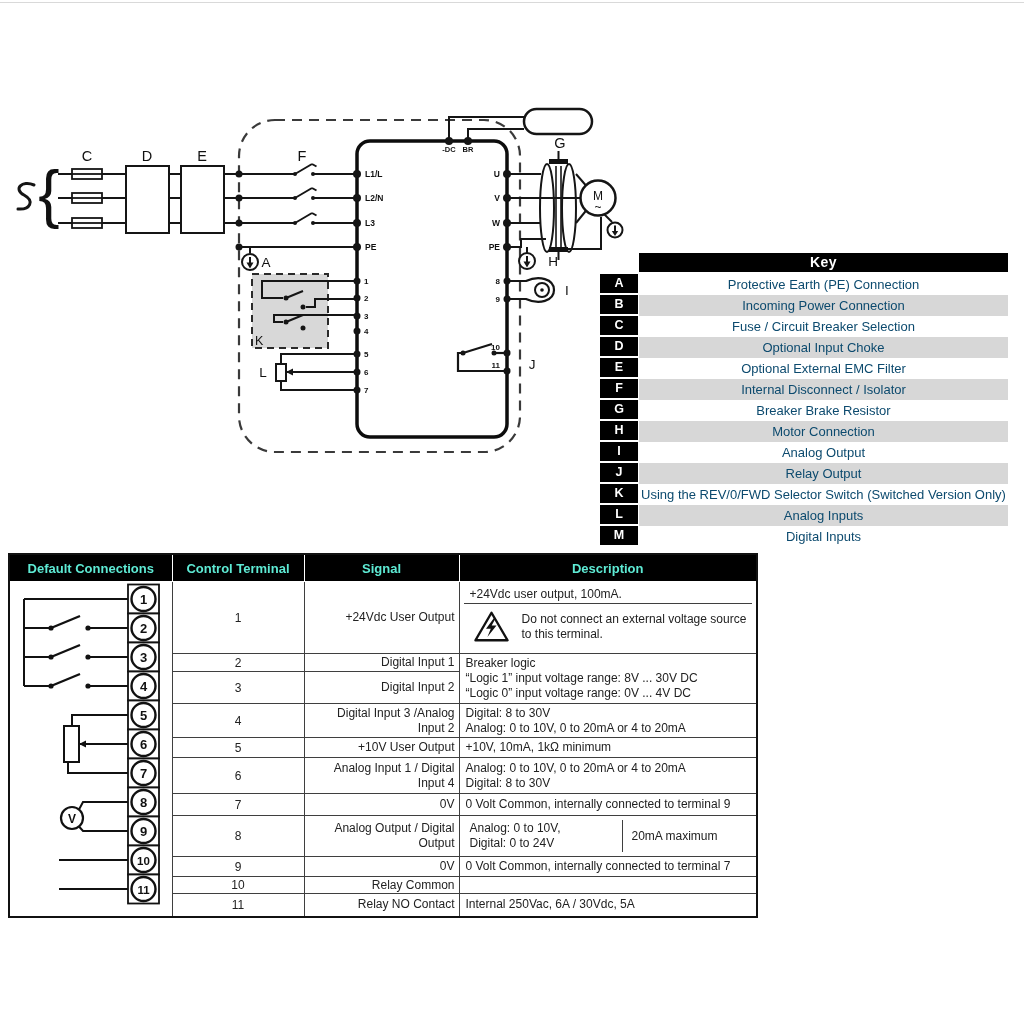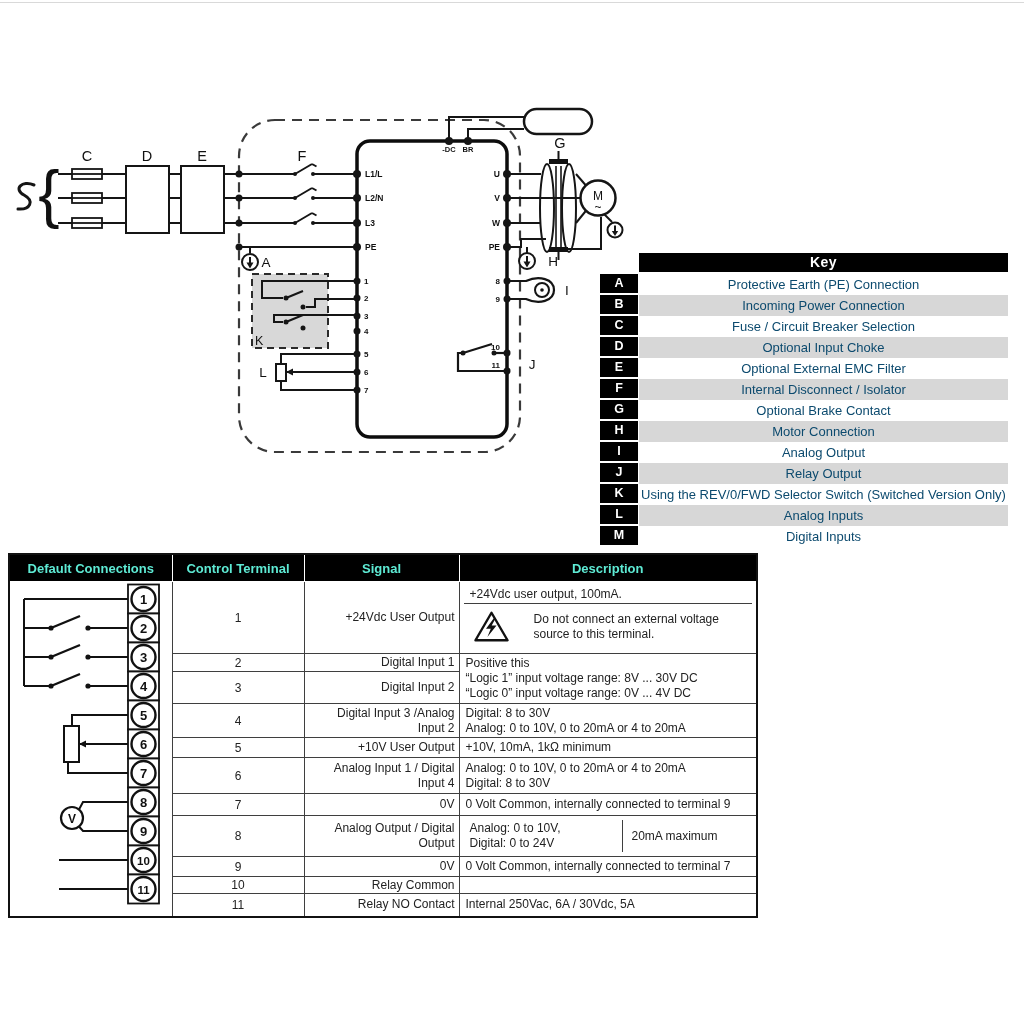--- a/index.html
+++ b/index.html
@@ -27,21 +27,21 @@
   #terminal-table{position:absolute;left:8px;top:553px;}
   table{border-collapse:collapse;table-layout:fixed;width:748px;border:2px solid #111;}
   th{background:#000;color:#5eead4;font-size:13px;font-weight:bold;height:24px;border:1px solid #fff;}
   td{border:1px solid #3f3f3f;font-size:12px;color:#222;vertical-align:middle;overflow:hidden;}
   td.ct{text-align:center;}
   td.sig{text-align:right;line-height:15px;padding:0 4px;}
   td.desc{padding:1px 6px;line-height:15px;}
   td.nopad{padding:4px;}
   .desc-top{height:17px;line-height:17px;padding:0 6px;border-bottom:1px solid #3f3f3f;}
   .desc-warning{height:45px;display:flex;align-items:center;}
-  .desc-warning .wtext{margin-left:24px;width:230px;line-height:15px;}
+  .desc-warning .wtext{margin-left:12px;width:230px;line-height:15px;}
   .warn-icon{margin-left:9px;flex:0 0 auto;}
   .split{display:flex;height:100%;align-items:stretch;}
   .split .left{width:146px;border-right:1px solid #3f3f3f;padding:1px 6px;line-height:15px;
                display:flex;flex-direction:column;justify-content:center;}
   .split .right{flex:1;display:flex;align-items:center;padding-left:9px;}
   td.conn-cell{vertical-align:top;padding:0;background:#fff;}
 </style>
 </head>
 <body>
 
@@ -270,21 +270,21 @@
   <div class="key-row">
       <div class="key-letter">E</div>
       <div class="key-desc">Optional External EMC Filter</div>
     </div>
   <div class="key-row alt">
       <div class="key-letter">F</div>
       <div class="key-desc">Internal Disconnect / Isolator</div>
     </div>
   <div class="key-row">
       <div class="key-letter">G</div>
-      <div class="key-desc">Optional Brake Contact</div>
+      <div class="key-desc">Breaker Brake Resistor</div>
     </div>
   <div class="key-row alt">
       <div class="key-letter">H</div>
       <div class="key-desc">Motor Connection</div>
     </div>
   <div class="key-row">
       <div class="key-letter">I</div>
       <div class="key-desc">Analog Output</div>
     </div>
   <div class="key-row alt">
@@ -416,21 +416,21 @@
             <path d="M22.5 9 L14 20.5 h5.2 L15.5 29.5 L25.5 17 h-5.3 L24.5 9 Z" fill="#111"></path>
           </svg>
           <div class="wtext">Do not connect an external voltage source to this terminal.</div>
         </div>
       </td>
     </tr>
     <tr style="height:18px">
       <td class="ct">2</td>
       <td class="sig">Digital Input 1</td>
       <td class="desc" rowspan="2">
-        <div>Positive this</div>
+        <div>Breaker logic</div>
         <div>“Logic 1” input voltage range: 8V ... 30V DC</div>
         <div>“Logic 0” input voltage range: 0V ... 4V DC</div>
       </td>
     </tr>
     <tr style="height:32px">
       <td class="ct">3</td>
       <td class="sig">Digital Input 2</td>
     </tr>
     <tr style="height:34px">
       <td class="ct">4</td>

